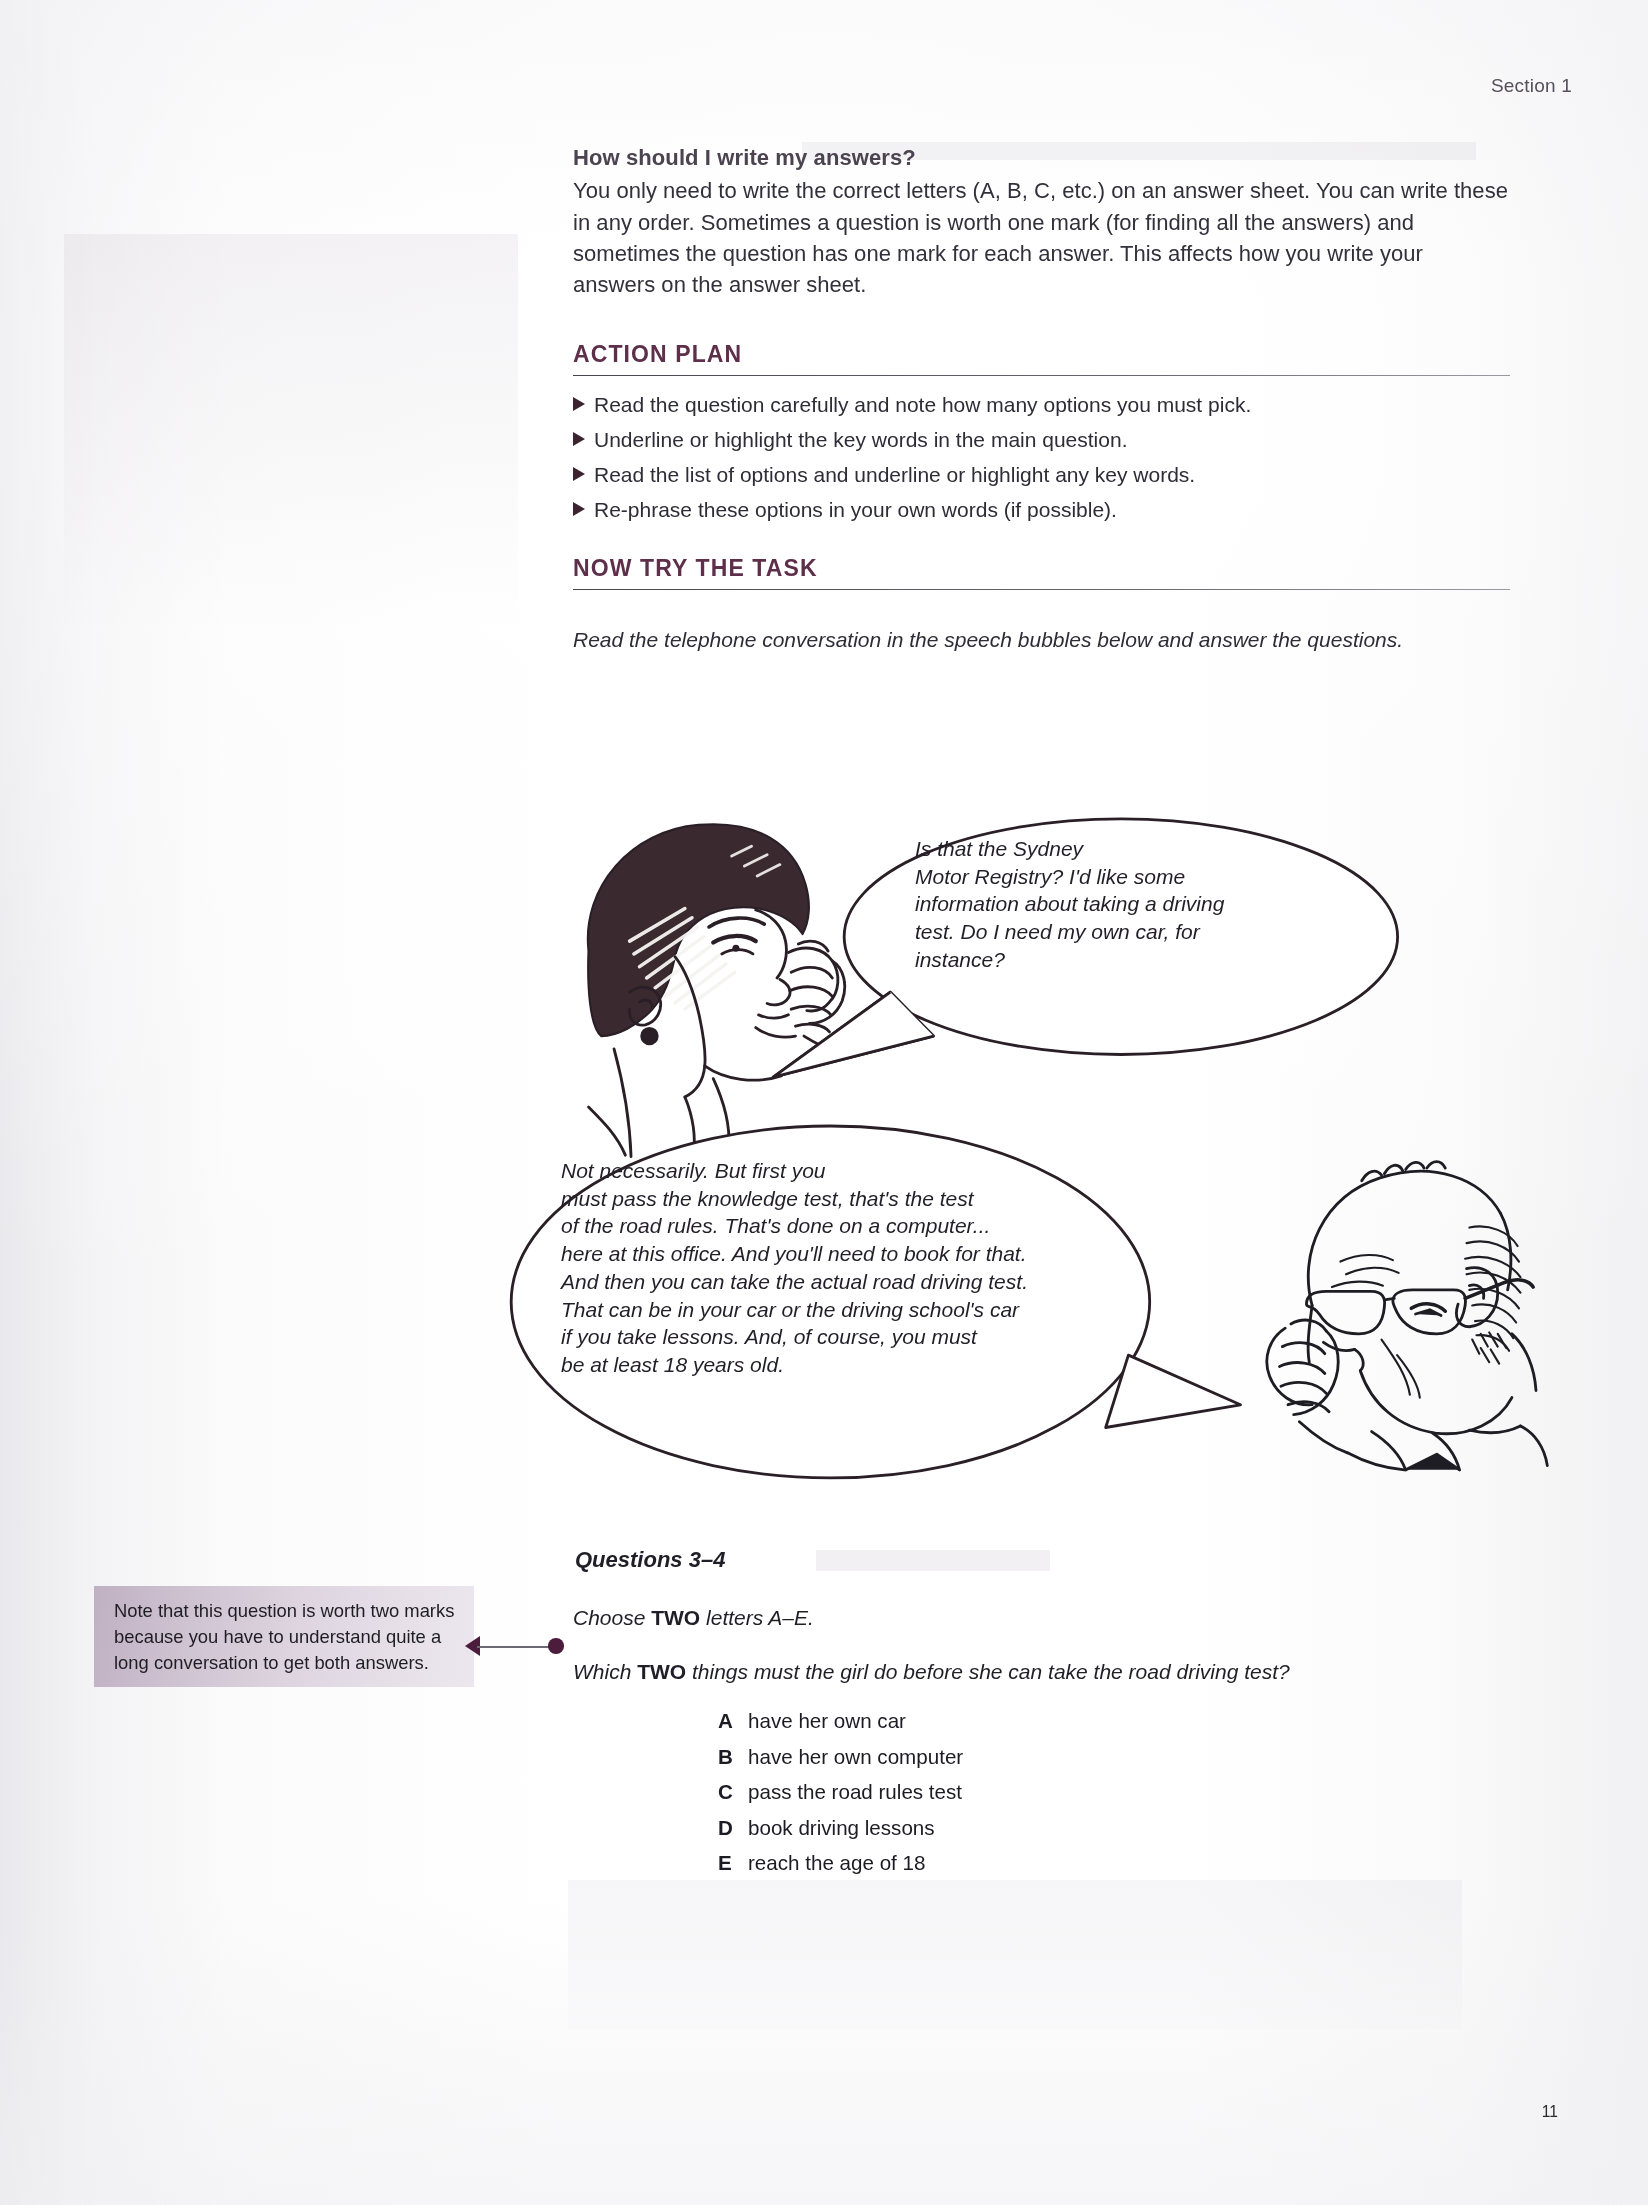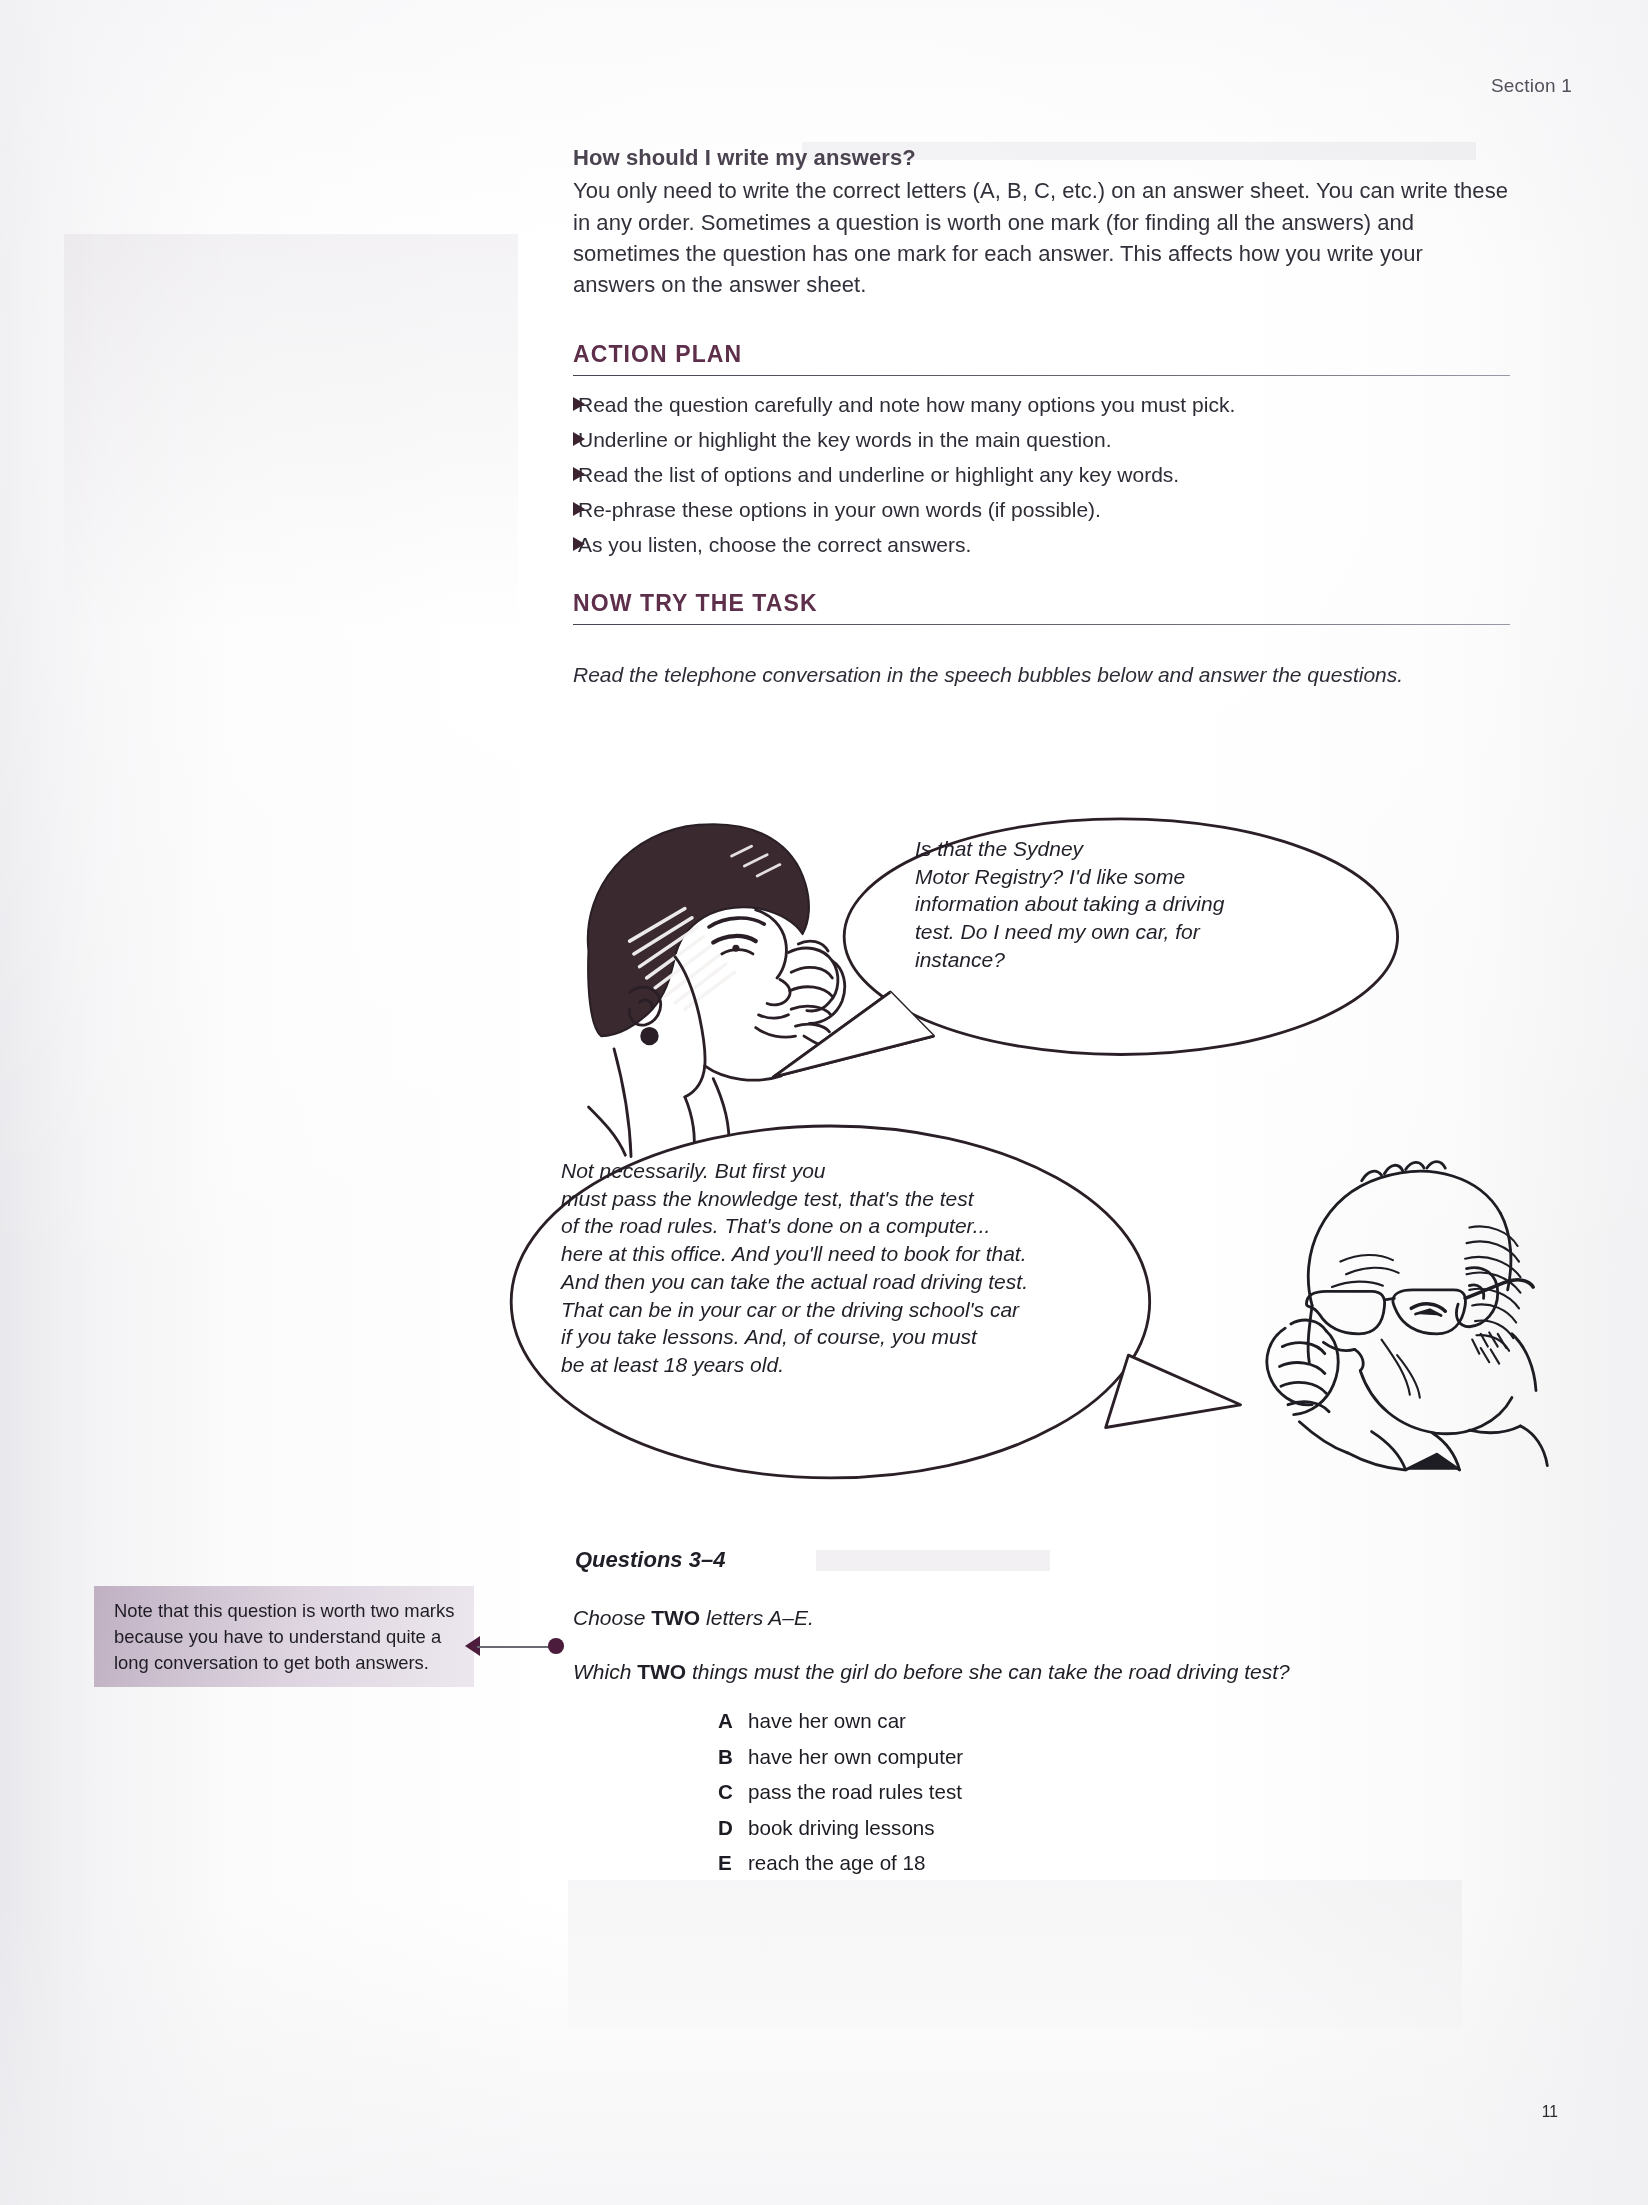--- a/index.html
+++ b/index.html
@@ -74,21 +74,21 @@
     width: 100%;
   }
 
   .action-list {
     list-style: none;
     margin: 18.4px 0 0 0;
     padding: 0;
   }
   .action-list li {
     position: relative;
-    padding-left: 5px;
+    padding-left: 21px;
     font-size: 21px;
     line-height: 1.0;
     color: #2e2c36;
     margin-bottom: 14px;
   }
   .bullet-arrow {
     position: absolute;
     left: 0;
     top: 2.8px;
     width: 0;
@@ -273,24 +273,20 @@
         <span class="bullet-arrow"></span>
         <span>Underline or highlight the key words in the main question.</span>
       </li>
       <li>
         <span class="bullet-arrow"></span>
         <span>Read the list of options and underline or highlight any key words.</span>
       </li>
       <li>
         <span class="bullet-arrow"></span>
         <span>Re-phrase these options in your own words (if possible).</span>
-      </li>
-      <li>
-        <span class="bullet-arrow"></span>
-        <span>As you listen, choose the correct answers.</span>
       </li>
     </ul>
 
     <div class="rule-head" style="margin-top:35px;">NOW TRY THE TASK</div>
     <div class="rule-line"></div>
 
     <div class="task-intro">Read the telephone conversation in the speech bubbles below and answer the questions.</div>
   </div>
 
   <div class="stage">

